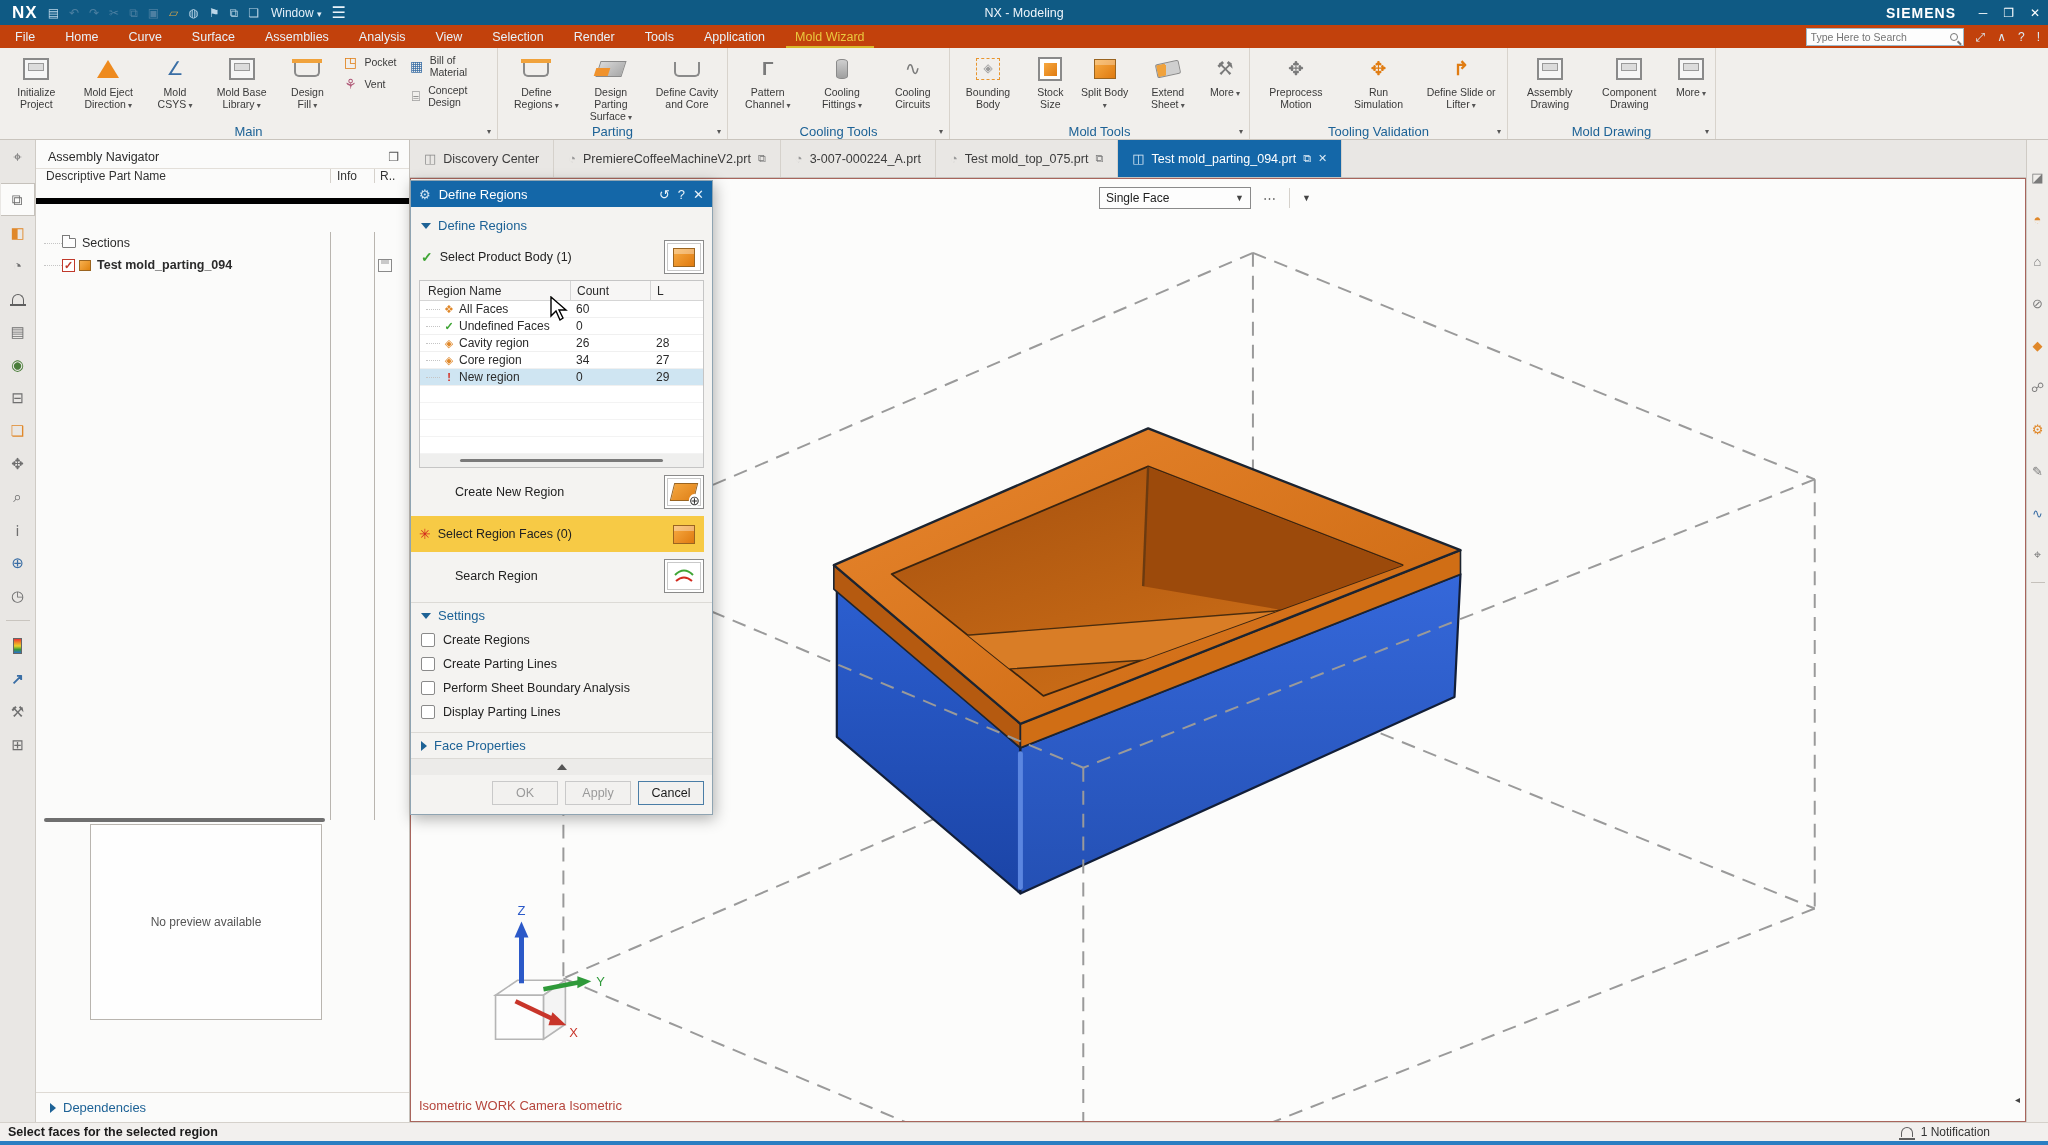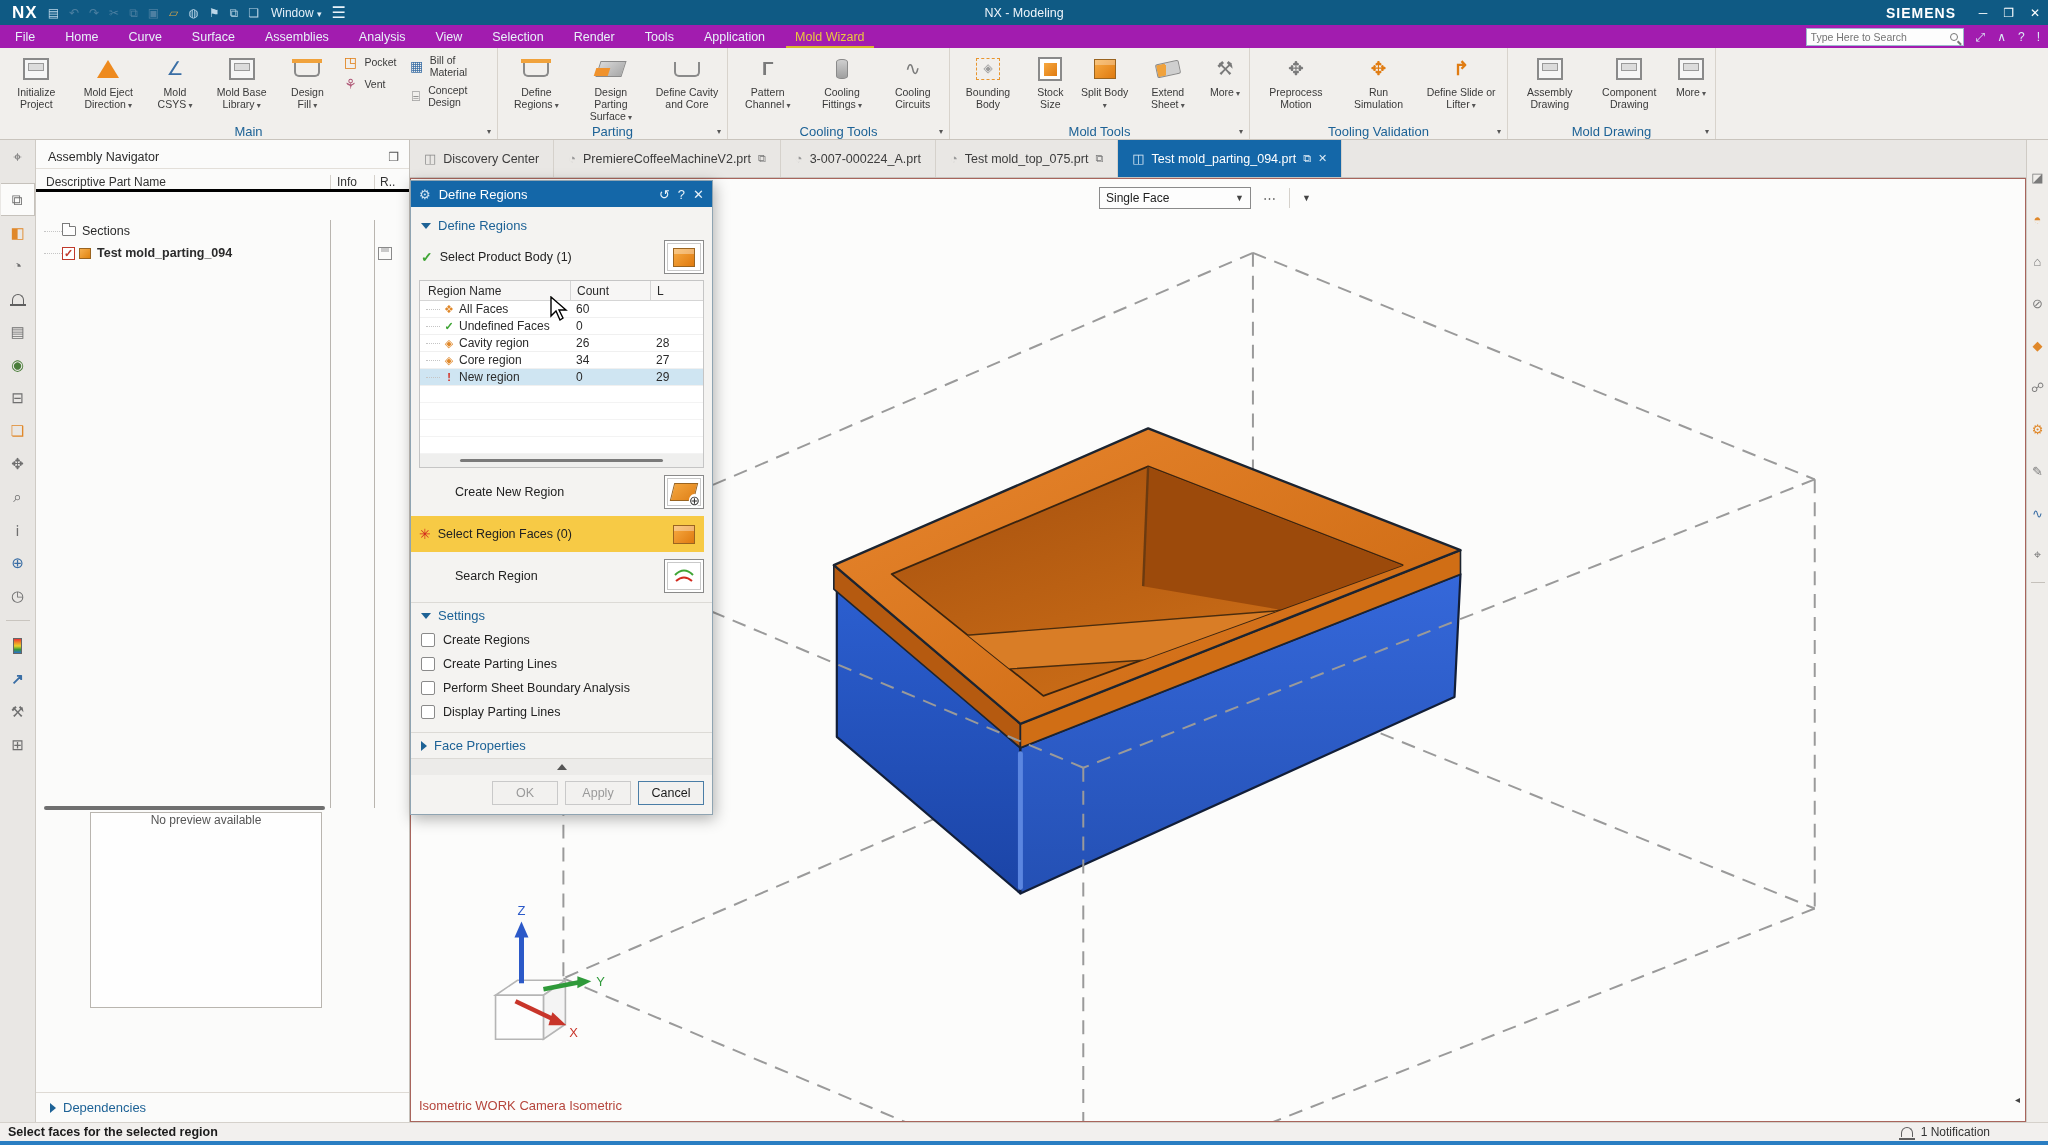--- a/index.html
+++ b/index.html
@@ -13,21 +13,21 @@
   .qat .qi { color:#bcd6e8; }
   .qat .qi.faded { color:#4d80a2; }
   .qat .qi.amber { color:#d9a64a; }
   .winmenu { margin-left:12px; font-size:12px; color:#e6f0f8; }
   .winmenu .dd { font-size:9px; }
   #titlebar .title-center { position:absolute; left:50%; transform:translateX(-50%); font-size:12.5px; color:#eef5fb; }
   #titlebar .brand { position:absolute; right:92px; font-weight:bold; letter-spacing:1px; font-size:14px; color:#fff; }
   .win-controls { position:absolute; right:8px; display:flex; gap:16px; font-size:12px; color:#fff; }
 
   
-  #menubar { left:0; top:25px; width:2048px; height:23px; background:#a21caf; display:flex; align-items:center; color:#e8f1f8; }
+  #menubar { left:0; top:25px; width:2048px; height:23px; background:#c2410c; display:flex; align-items:center; color:#e8f1f8; }
   .menu-item { font-size:12.5px; padding:3px 15px; cursor:default; }
   .menu-item.active { color:#eac83e; position:relative; }
   .menu-item.active::after { content:""; position:absolute; left:6px; right:6px; bottom:-2px; height:3px; background:#d9b92c; }
   #menubar .right-cluster { position:absolute; right:8px; display:flex; align-items:center; gap:12px; }
   .searchbox { width:158px; height:18px; background:#fdfdfd; border:1px solid #9db9cb; display:flex; align-items:center; }
   .searchbox input { border:none; outline:none; flex:1; font-size:10.5px; color:#555; padding:0 4px; font-family:"Liberation Sans",sans-serif; background:transparent; }
   .ic-search { width:8px; height:8px; border:1.6px solid #777; border-radius:50%; position:relative; margin-right:6px; flex:none; }
   .ic-search::after { content:""; position:absolute; width:5px; height:1.6px; background:#777; transform:rotate(45deg); left:6px; top:8px; }
   .mb-icon { color:#dcebf5; font-size:12px; }
 
@@ -82,39 +82,39 @@
   .ls-btn .orange { color:#e0882a; }
   .ls-btn .green { color:#4a7d3a; }
   .bell { position:relative; width:12px; height:10px; border:1.7px solid #5f5f5f; border-bottom:none; border-radius:7px 7px 0 0; display:inline-block; }
   .bell::after { content:""; position:absolute; left:-3px; right:-3px; bottom:-2.5px; height:2px; background:#5f5f5f; }
   .ic-colorbar { width:9px; height:16px; background:linear-gradient(#e33,#ee8a2a,#ead22a,#3a9a3a,#2a6ecc); border:1px solid #666; }
 
   
   #navigator { left:36px; top:140px; width:374px; height:982px; background:#fbfbfa; border-right:1px solid #c5c1bb; }
   .nav-title { height:28px; display:flex; align-items:center; padding:6px 10px 0 12px; font-size:12.5px; color:#2b2b2b; }
   .nav-title .float { margin-left:auto; color:#555; font-size:12px; }
-  .nav-cols { height:24px; display:flex; border-bottom:3px solid #000000; border-top:1px solid #e3dfd9; font-size:12px; color:#333; align-items:flex-end; }
+  .nav-cols { height:36px; display:flex; border-bottom:6px solid #000000; border-top:1px solid #e3dfd9; font-size:12px; color:#333; align-items:flex-start; }
   .nav-cols .c1 { width:294px; padding-left:10px; }
   .nav-cols .c2 { width:44px; border-left:1px solid #d5d1cb; padding-left:6px; }
   .nav-cols .c3 { flex:1; border-left:1px solid #d5d1cb; padding-left:5px; }
   .nav-tree { position:relative; height:588px;margin-top:28px; }
   .nav-vline { position:absolute; top:0; bottom:0; width:1px; background:#b9b5af; }
   .nav-row { height:22px; display:flex; align-items:center; font-size:12.5px; color:#2b2b2b; position:relative; }
   .nav-row .indent { width:18px; border-bottom:1px dotted #c5c5c5; height:1px; margin-left:8px; }
   .ic-folder { width:14px; height:10px; border:1.5px solid #7a7a7a; border-radius:1px; position:relative; margin-right:6px; flex:none; background:#fdfdfd; }
   .ic-folder::before { content:""; position:absolute; top:-4px; left:-1px; width:6px; height:2.5px; border:1.5px solid #7a7a7a; border-bottom:none; background:#fdfdfd; }
   .ic-checkbox-red { width:13px; height:13px; border:1.6px solid #c0392b; background:#fff; color:#c0392b; font-size:11px; line-height:10px; text-align:center; margin-right:4px; flex:none; }
   .ic-minicube { width:12px; height:11px; background:linear-gradient(135deg,#f7b050,#e0830f); border:1px solid #9a6420; margin-right:6px; flex:none; }
   .ic-save { width:14px; height:13px; border:1.6px solid #8a8a8a; position:relative; }
   .ic-save::before { content:""; position:absolute; top:0; left:2px; right:2px; height:4px; background:#c9c9c9; }
   .nav-scroll { position:absolute; left:8px; right:84px; top:586px; height:4px; background:#6f6f6f; border-radius:2px; }
   .nav-sec { display:flex; align-items:center; gap:7px; font-size:13px; color:#1d6296; padding:7px 0 5px 14px; border-top:1px solid #dedad4; }
   .tri-down { width:0; height:0; border-left:5px solid transparent; border-right:5px solid transparent; border-top:6px solid #1d6296; }
   .tri-right { width:0; height:0; border-top:5px solid transparent; border-bottom:5px solid transparent; border-left:6px solid #1d6296; }
-  .preview-box { margin:4px 20px 10px 54px; width:232px; height:196px; border:1px solid #b9b5af; background:#fefefe; display:flex; justify-content:center; font-size:12px; color:#555; }
+  .preview-box { margin:4px 20px 10px 54px; width:232px; height:196px; border:1px solid #b9b5af; background:#fefefe; display:flex; align-items:center; justify-content:center; font-size:12px; color:#555; }
   .dep-sec { position:absolute; left:0; right:0; top:952px; }
 
   
   #viewport { left:410px; top:178px; width:1616px; height:944px; background:#fcfcfb; border:1px solid #a8655c; }
   #scene { position:absolute; left:0; top:0; width:100%; height:100%; }
   .vp-topbar { position:absolute; left:688px; top:8px; display:flex; align-items:center; gap:12px; z-index:5; }
   .filter-dd { width:152px; height:22px; border:1px solid #8a8a8a; background:#fdfdfd; display:flex; align-items:center; font-size:12px; color:#222; padding:0 6px; }
   .filter-dd .dd { margin-left:auto; font-size:9px; color:#444; }
   .dots { font-size:13px; color:#444; letter-spacing:1px; }
   .vp-sep { width:1px; height:20px; background:#d5d1cb; }

